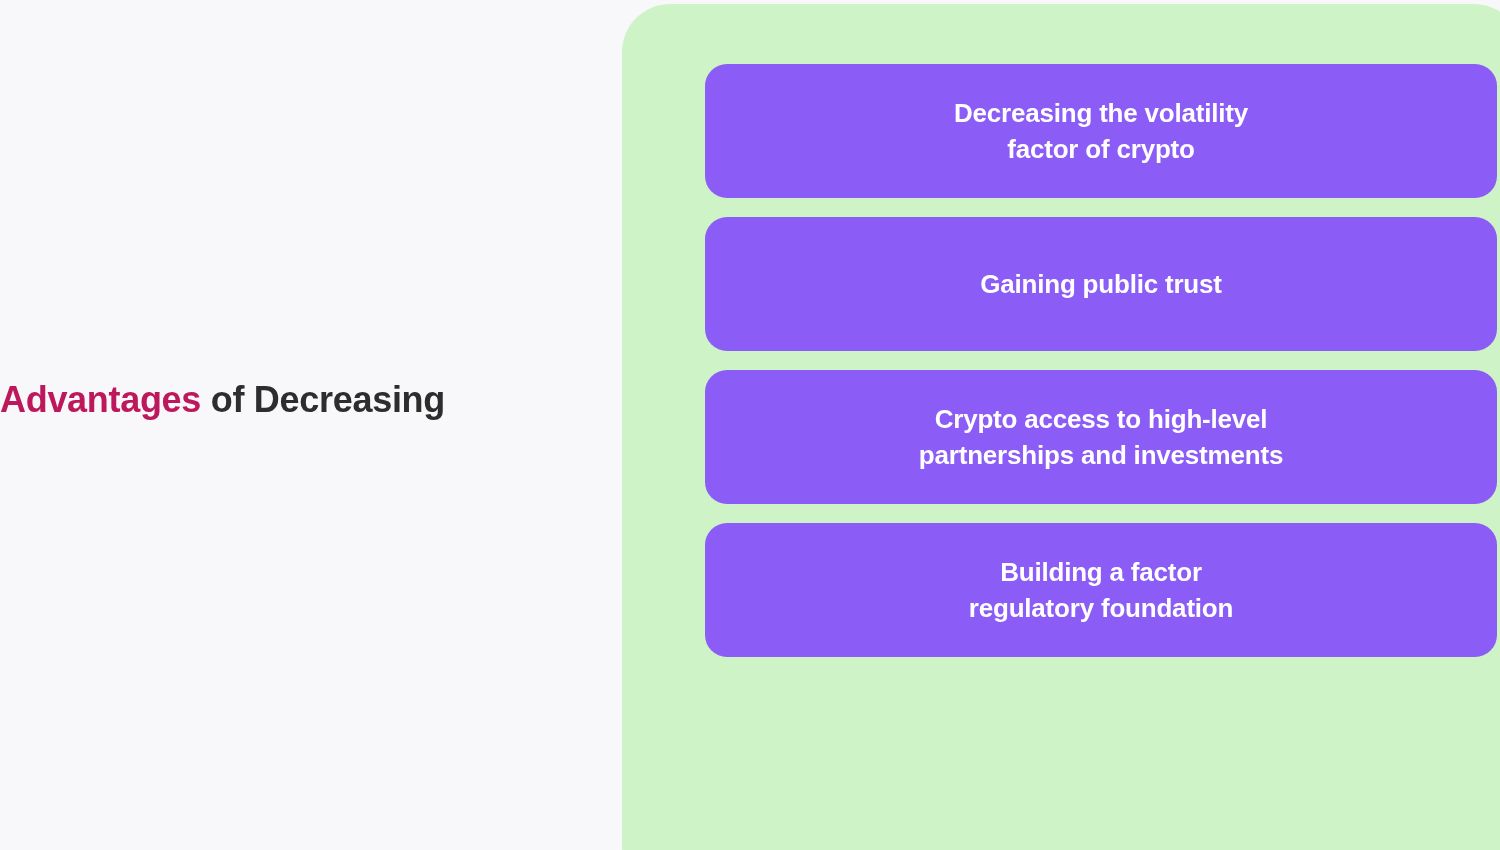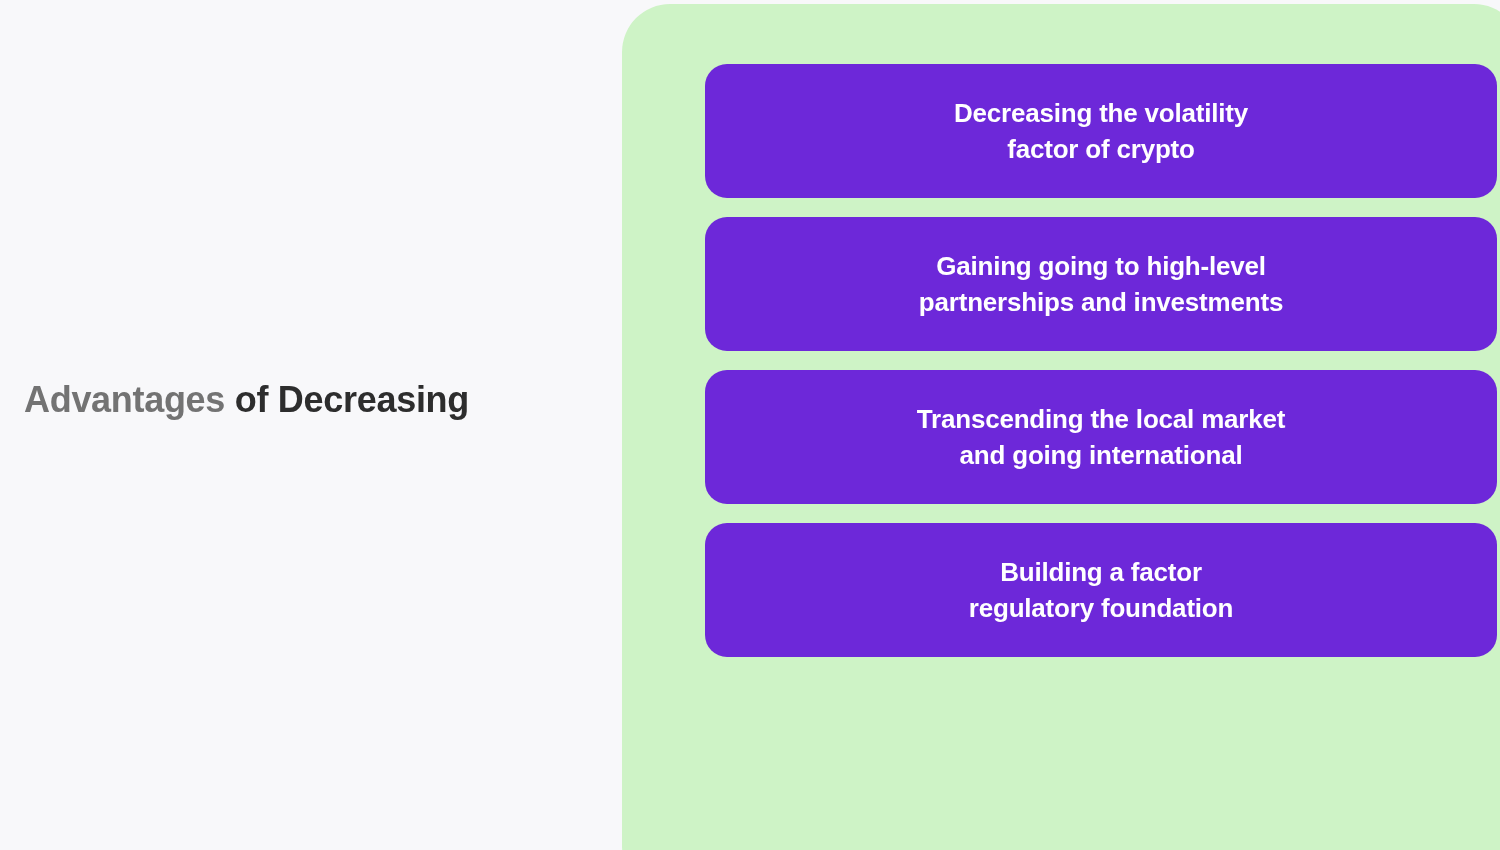--- a/index.html
+++ b/index.html
@@ -31,22 +31,21 @@
   }
   .heading {
     margin: 0;
     font-size: 36px;
     font-weight: bold;
     line-height: 51px;
     letter-spacing: -0.3px;
     color: #2d2d2d;
   }
   .heading .accent {
-    color: #737373;
-    padding-left: 24px;
+    color: #be185d;
   }
 
   
   .panel {
     position: absolute;
     left: 622px;
     top: 4px;
     width: 900px;
     height: 890px;
     background: #cef3c6;
@@ -61,21 +60,21 @@
     top: 60px;
     width: 860px;
     display: flex;
     flex-direction: column;
     gap: 19px;
   }
 
   .card {
     width: 792px;
     height: 134px;
-    background: #6d28d9;
+    background: #8b5cf6;
     border-radius: 22px;
     display: flex;
     align-items: center;
     justify-content: center;
     text-align: center;
     box-sizing: border-box;
     padding: 0 40px;
   }
 
   .card-text {
@@ -97,30 +96,29 @@
   </div>
 
   <div class="panel">
     <div class="card-list">
 
       <div class="card">
         <span class="card-text">Decreasing the volatility
 factor of crypto</span>
       </div>
 
+      <div class="card">
+        <span class="card-text">Gaining public trust</span>
+      </div>
 
       <div class="card">
-        <span class="card-text">Gaining going to high-level
+        <span class="card-text">Crypto access to high-level
 partnerships and investments</span>
       </div>
 
-      <div class="card">
-        <span class="card-text">Transcending the local market
-and going international</span>
-      </div>
 
       <div class="card">
         <span class="card-text">Building a factor
 regulatory foundation</span>
       </div>
 
     </div>
   </div>
 
 </div>

